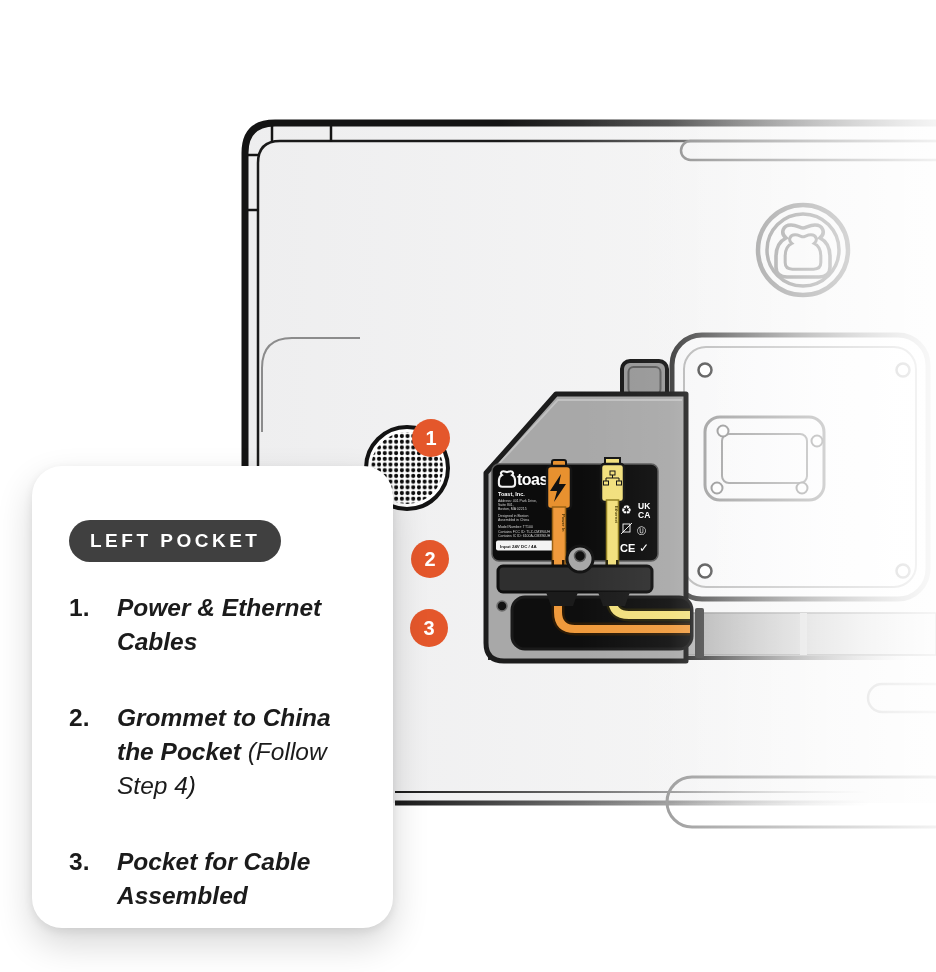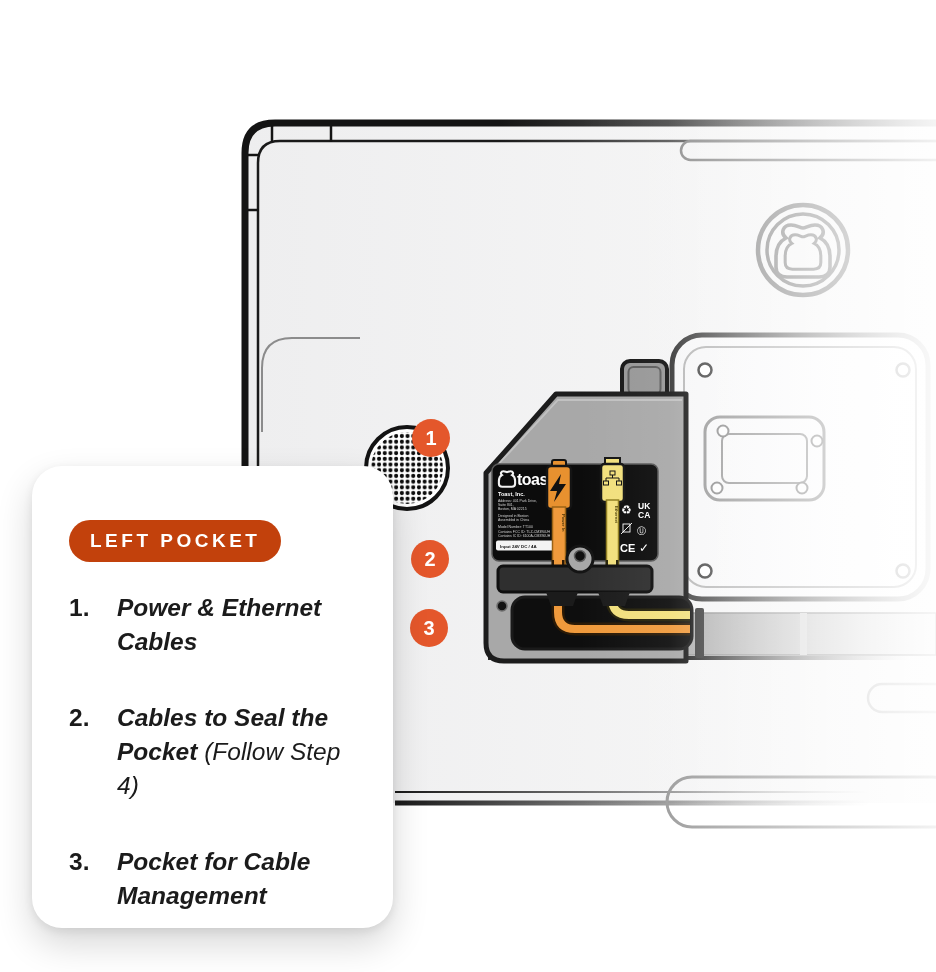--- a/index.html
+++ b/index.html
@@ -212,30 +212,30 @@
     </g>
   </svg>
 
   <div class="fade-overlay"></div>
 
   <div class="marker marker-1" style="background: rgb(228, 87, 43);">1</div>
   <div class="marker marker-2" style="background: rgb(228, 87, 43);">2</div>
   <div class="marker marker-3" style="background: rgb(228, 87, 43);">3</div>
 
   <div class="callout-card">
-    <div class="pocket-tag" style="background: #c2410c;">LEFT POCKET</div>
+    <div class="pocket-tag" style="background: #404040;">LEFT POCKET</div>
     <div class="callout-list">
       <div class="callout-item">
         <div class="num">1.</div>
         <div class="txt"><b>Power &amp; Ethernet Cables</b><span></span></div>
       </div>
       <div class="callout-item">
         <div class="num">2.</div>
-        <div class="txt"><b>Cables to Seal the Pocket</b><span> (Follow Step 4)</span></div>
+        <div class="txt"><b>Grommet to China the Pocket</b><span> (Follow Step 4)</span></div>
       </div>
       <div class="callout-item">
         <div class="num">3.</div>
-        <div class="txt"><b>Pocket for Cable Management</b><span></span></div>
+        <div class="txt"><b>Pocket for Cable Assembled</b><span></span></div>
       </div>
     </div>
   </div>
 
 </div>
 
 </body></html>

